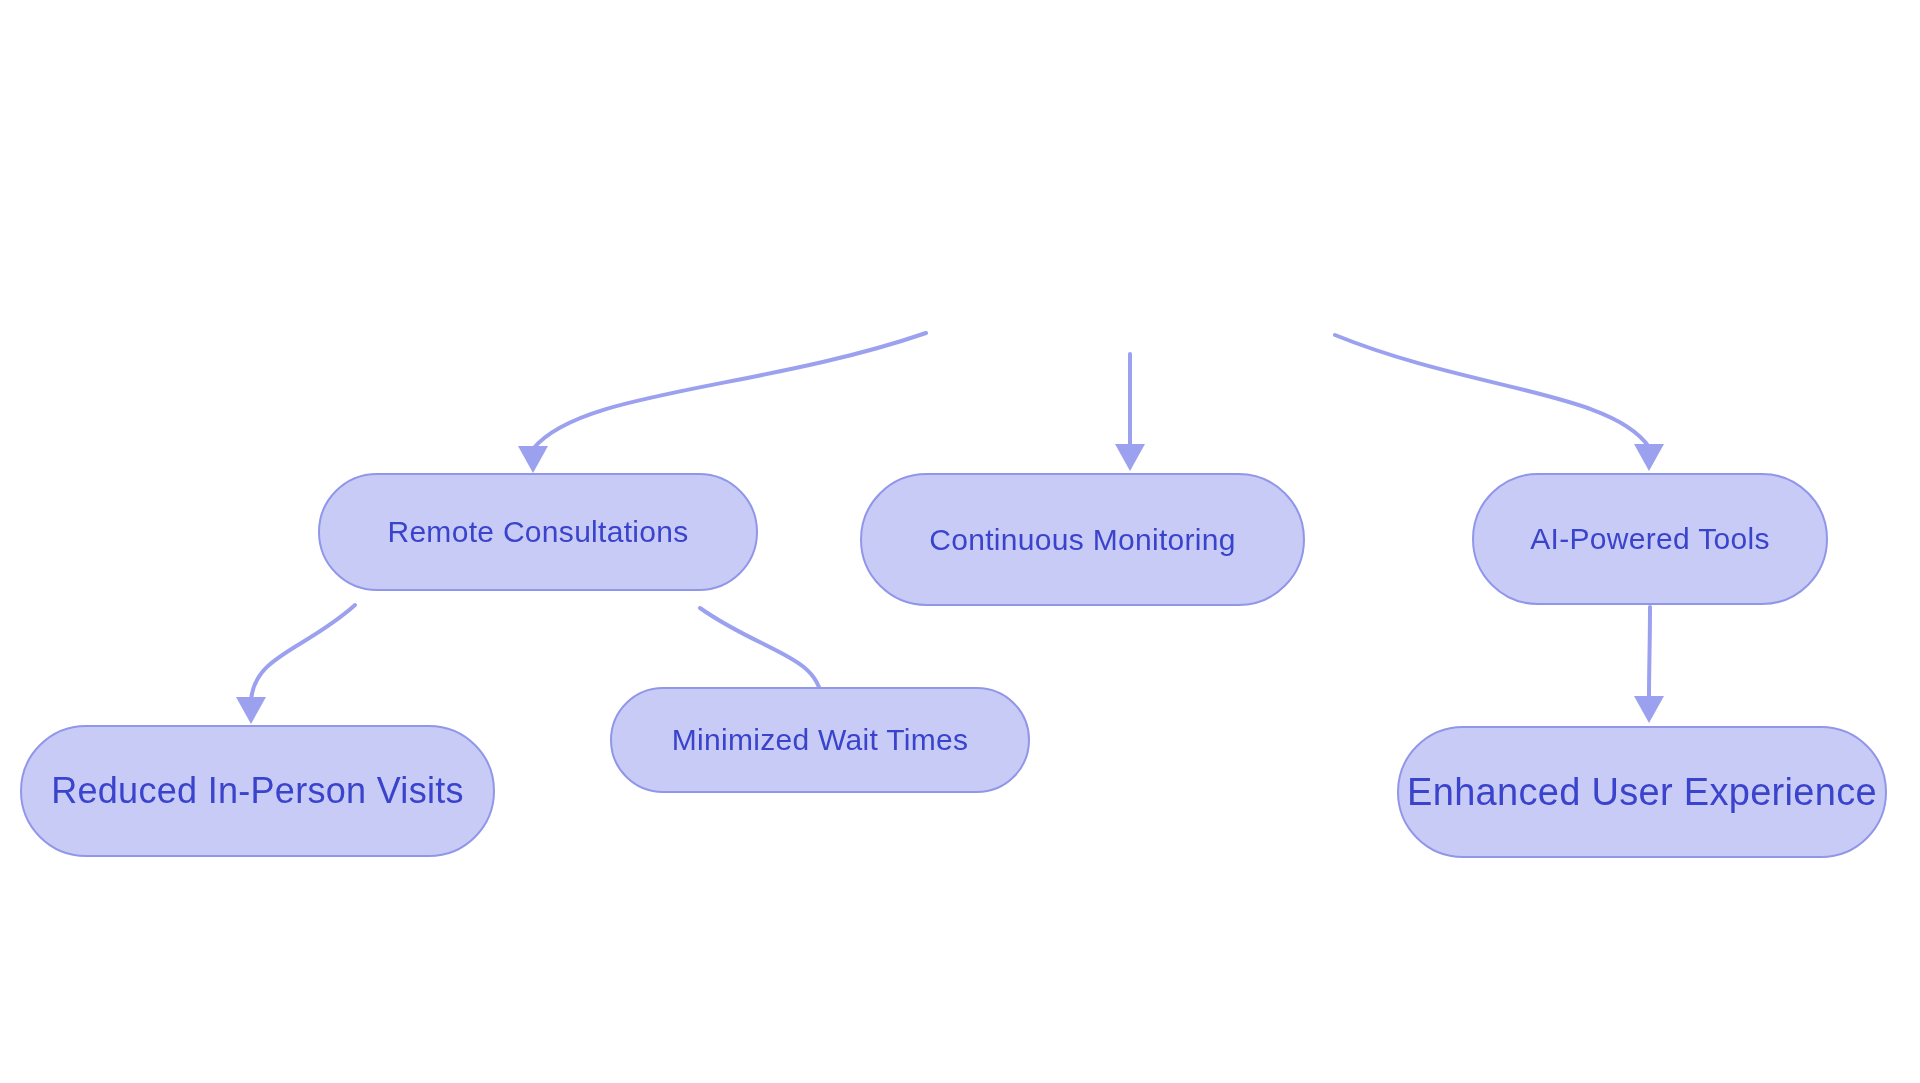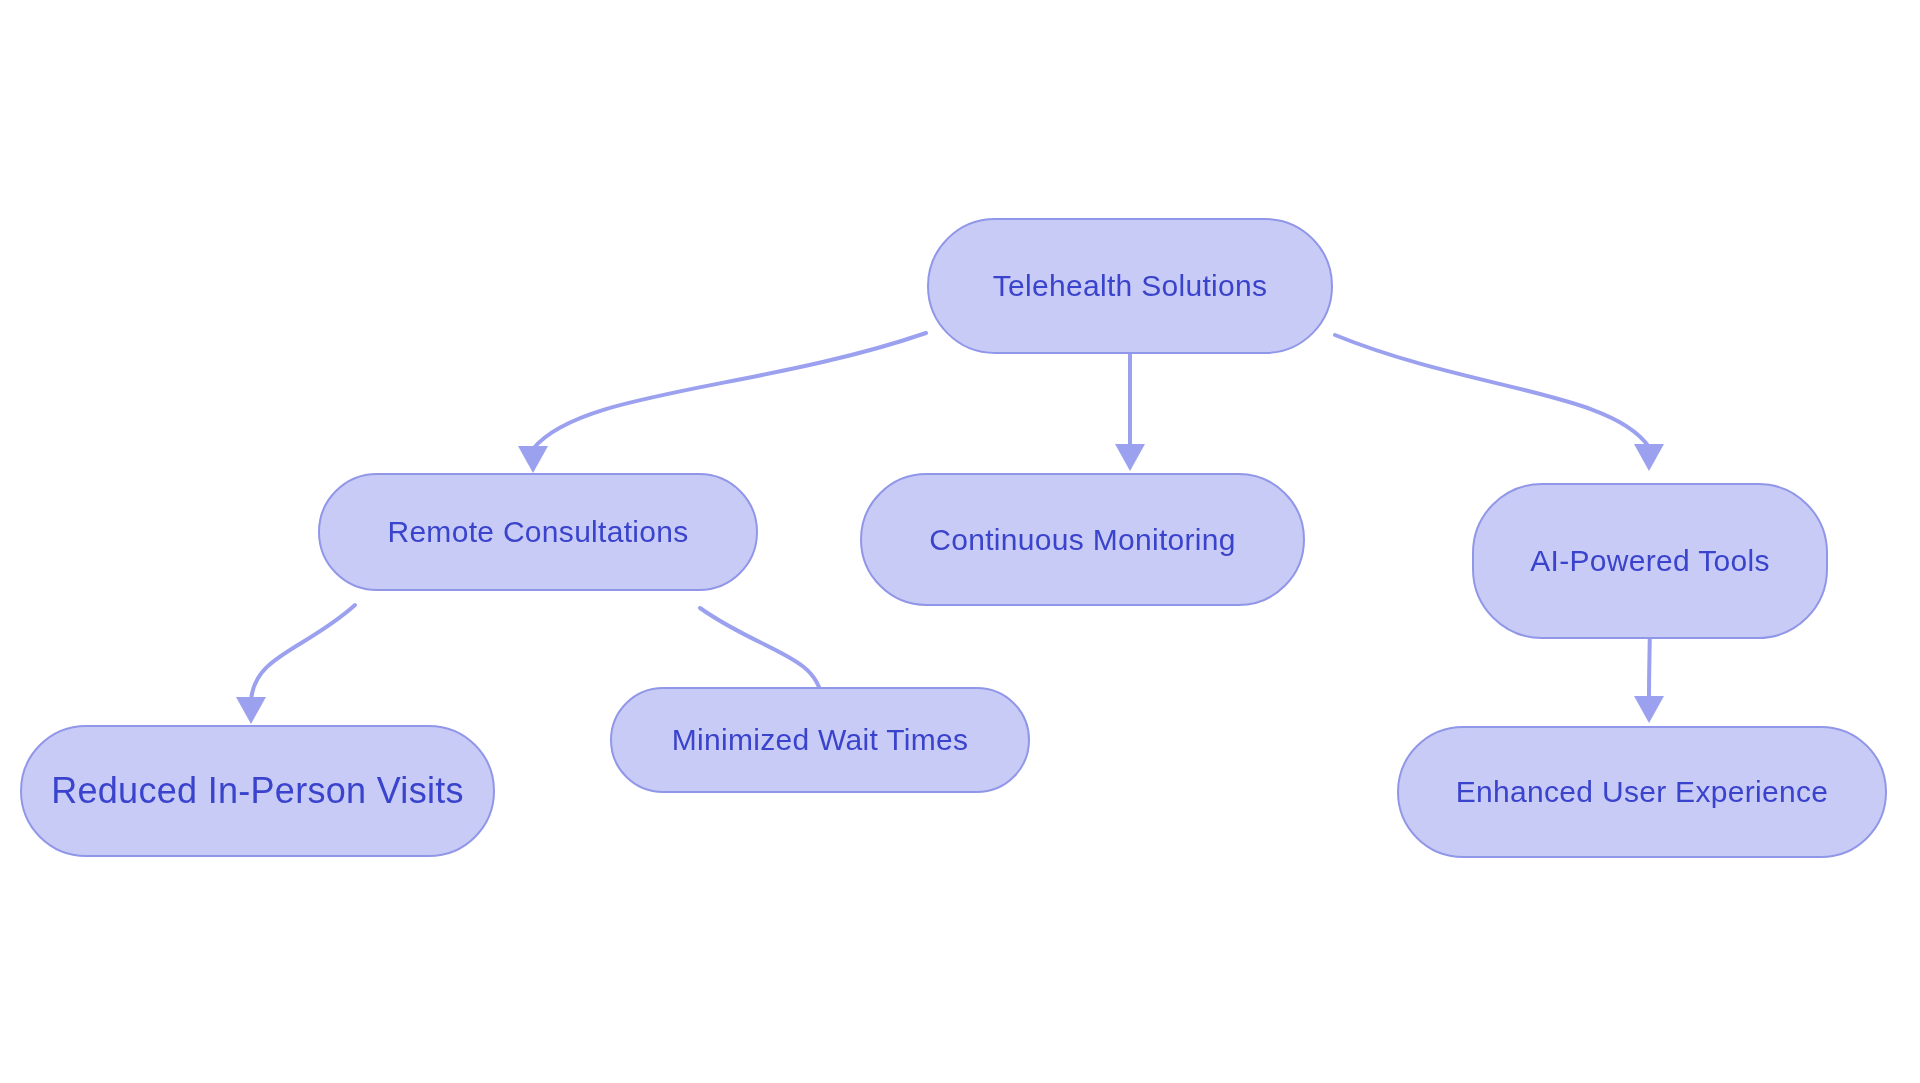--- a/index.html
+++ b/index.html
@@ -70,35 +70,32 @@
       <g>
         <path d="M 700 608 C 762 652 818 655 822 700" fill="none" stroke="#9ba1ef" stroke-width="4" stroke-linecap="round"></path>
         <polygon points="807,697 837,697 822,724" fill="#9ba1ef"></polygon>
       </g>
       <g>
         <path d="M 1650 607 C 1650 645 1649 665 1649 699" fill="none" stroke="#9ba1ef" stroke-width="4" stroke-linecap="round"></path>
         <polygon points="1634,696 1664,696 1649,723" fill="#9ba1ef"></polygon>
       </g>
     </svg>
   <div id="node-layer">
-      <div class="node" style="left: 927px; top: 218px; width: 406px; height: 136px; background: rgb(200, 203, 246); border-color: rgb(145, 151, 232); border-width: 2px; border-radius: 70px;">
-        <span class="node-label" style="color: rgb(58, 67, 203); font-size: 30px;">Telehealth Solutions</span>
-      </div>
       <div class="node" style="left: 318px; top: 473px; width: 440px; height: 118px; background: rgb(200, 203, 246); border-color: rgb(145, 151, 232); border-width: 2px; border-radius: 70px;">
         <span class="node-label" style="color: rgb(58, 67, 203); font-size: 30px;">Remote Consultations</span>
       </div>
       <div class="node" style="left: 860px; top: 473px; width: 445px; height: 133px; background: rgb(200, 203, 246); border-color: rgb(145, 151, 232); border-width: 2px; border-radius: 70px;">
         <span class="node-label" style="color: rgb(58, 67, 203); font-size: 30px;">Continuous Monitoring</span>
       </div>
-      <div class="node" style="left: 1472px; top: 473px; width: 356px; height: 156px; background: rgb(200, 203, 246); border-color: rgb(145, 151, 232); border-width: 2px; border-radius: 70px; margin-top: 10px;">
+      <div class="node" style="left: 1472px; top: 473px; width: 356px; height: 132px; background: rgb(200, 203, 246); border-color: rgb(145, 151, 232); border-width: 2px; border-radius: 70px;">
         <span class="node-label" style="color: rgb(58, 67, 203); font-size: 30px;">AI-Powered Tools</span>
       </div>
       <div class="node" style="left: 20px; top: 725px; width: 475px; height: 132px; background: rgb(200, 203, 246); border-color: rgb(145, 151, 232); border-width: 2px; border-radius: 70px;">
         <span class="node-label" style="color: rgb(58, 67, 203); font-size: 36px;">Reduced In-Person Visits</span>
       </div>
       <div class="node" style="left: 610px; top: 687px; width: 420px; height: 106px; background: rgb(200, 203, 246); border-color: rgb(145, 151, 232); border-width: 2px; border-radius: 70px;">
         <span class="node-label" style="color: rgb(58, 67, 203); font-size: 30px;">Minimized Wait Times</span>
       </div>
       <div class="node" style="left: 1397px; top: 726px; width: 490px; height: 132px; background: rgb(200, 203, 246); border-color: rgb(145, 151, 232); border-width: 2px; border-radius: 70px;">
-        <span class="node-label" style="color: rgb(58, 67, 203); font-size: 30px;">Enhanced User Experience</span>
+        <span class="node-label" style="color: rgb(58, 67, 203); font-size: 38px;">Enhanced User Experience</span>
       </div>
     </div>
 </div>
 
 </body></html>

